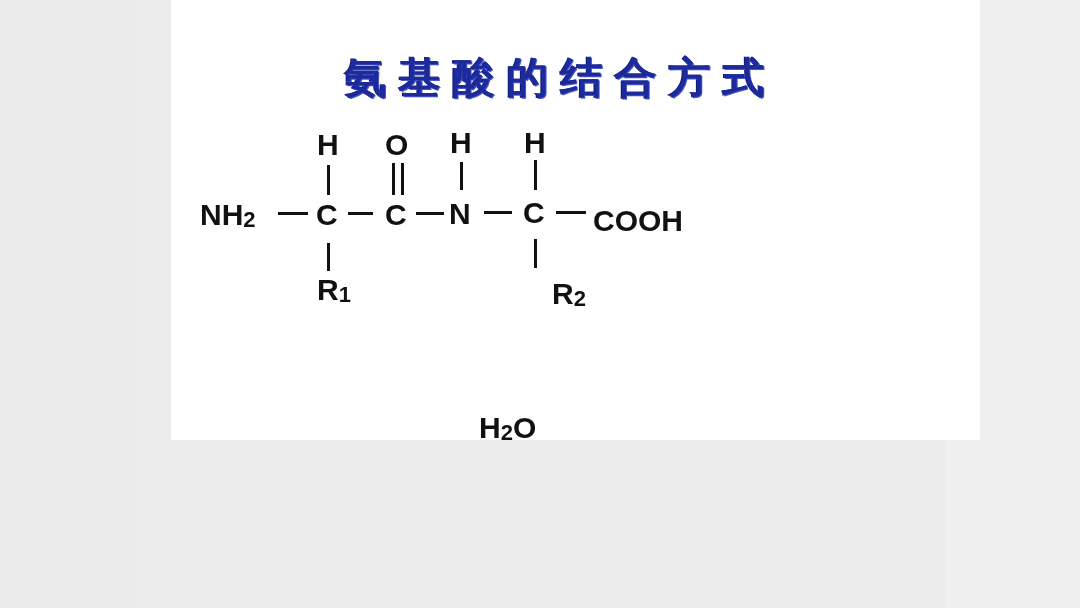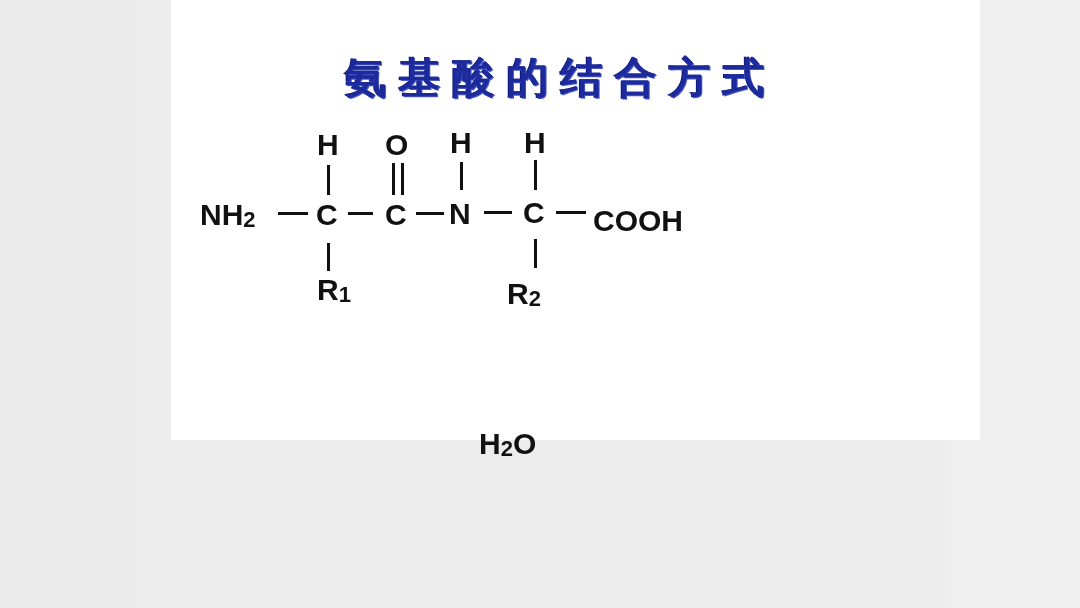--- a/index.html
+++ b/index.html
@@ -62,15 +62,15 @@
 <div class="atom" style="left:449px; top:199px;">N</div>
 <div class="bond-h" style="left:484px; top:211px; width:28px;"></div>
 <div class="atom" style="left:523px; top:198px;">C</div>
 <div class="bond-h" style="left:556px; top:211px; width:30px;"></div>
 <div class="atom" style="left:593px; top:190px;margin-top:16px;">COOH</div>
 
 <div class="bond-v" style="left:327px; top:243px; height:28px;"></div>
 <div class="bond-v" style="left:534px; top:239px; height:29px;"></div>
 
 <div class="atom" style="left:317px; top:275px;"><span>R</span><sub>1</sub></div>
-<div class="atom" style="left:507px; top:279px;text-align:center;"><span>R</span><sub>2</sub></div>
+<div class="atom" style="left:552px; top:279px;text-align:center;"><span>R</span><sub>2</sub></div>
 
-<div class="atom" style="left:479px; top:429px;"><span>H</span><sub>2</sub><span>O</span></div>
+<div class="atom" style="left:479px; top:413px;"><span>H</span><sub>2</sub><span>O</span></div>
 
 </body></html>

